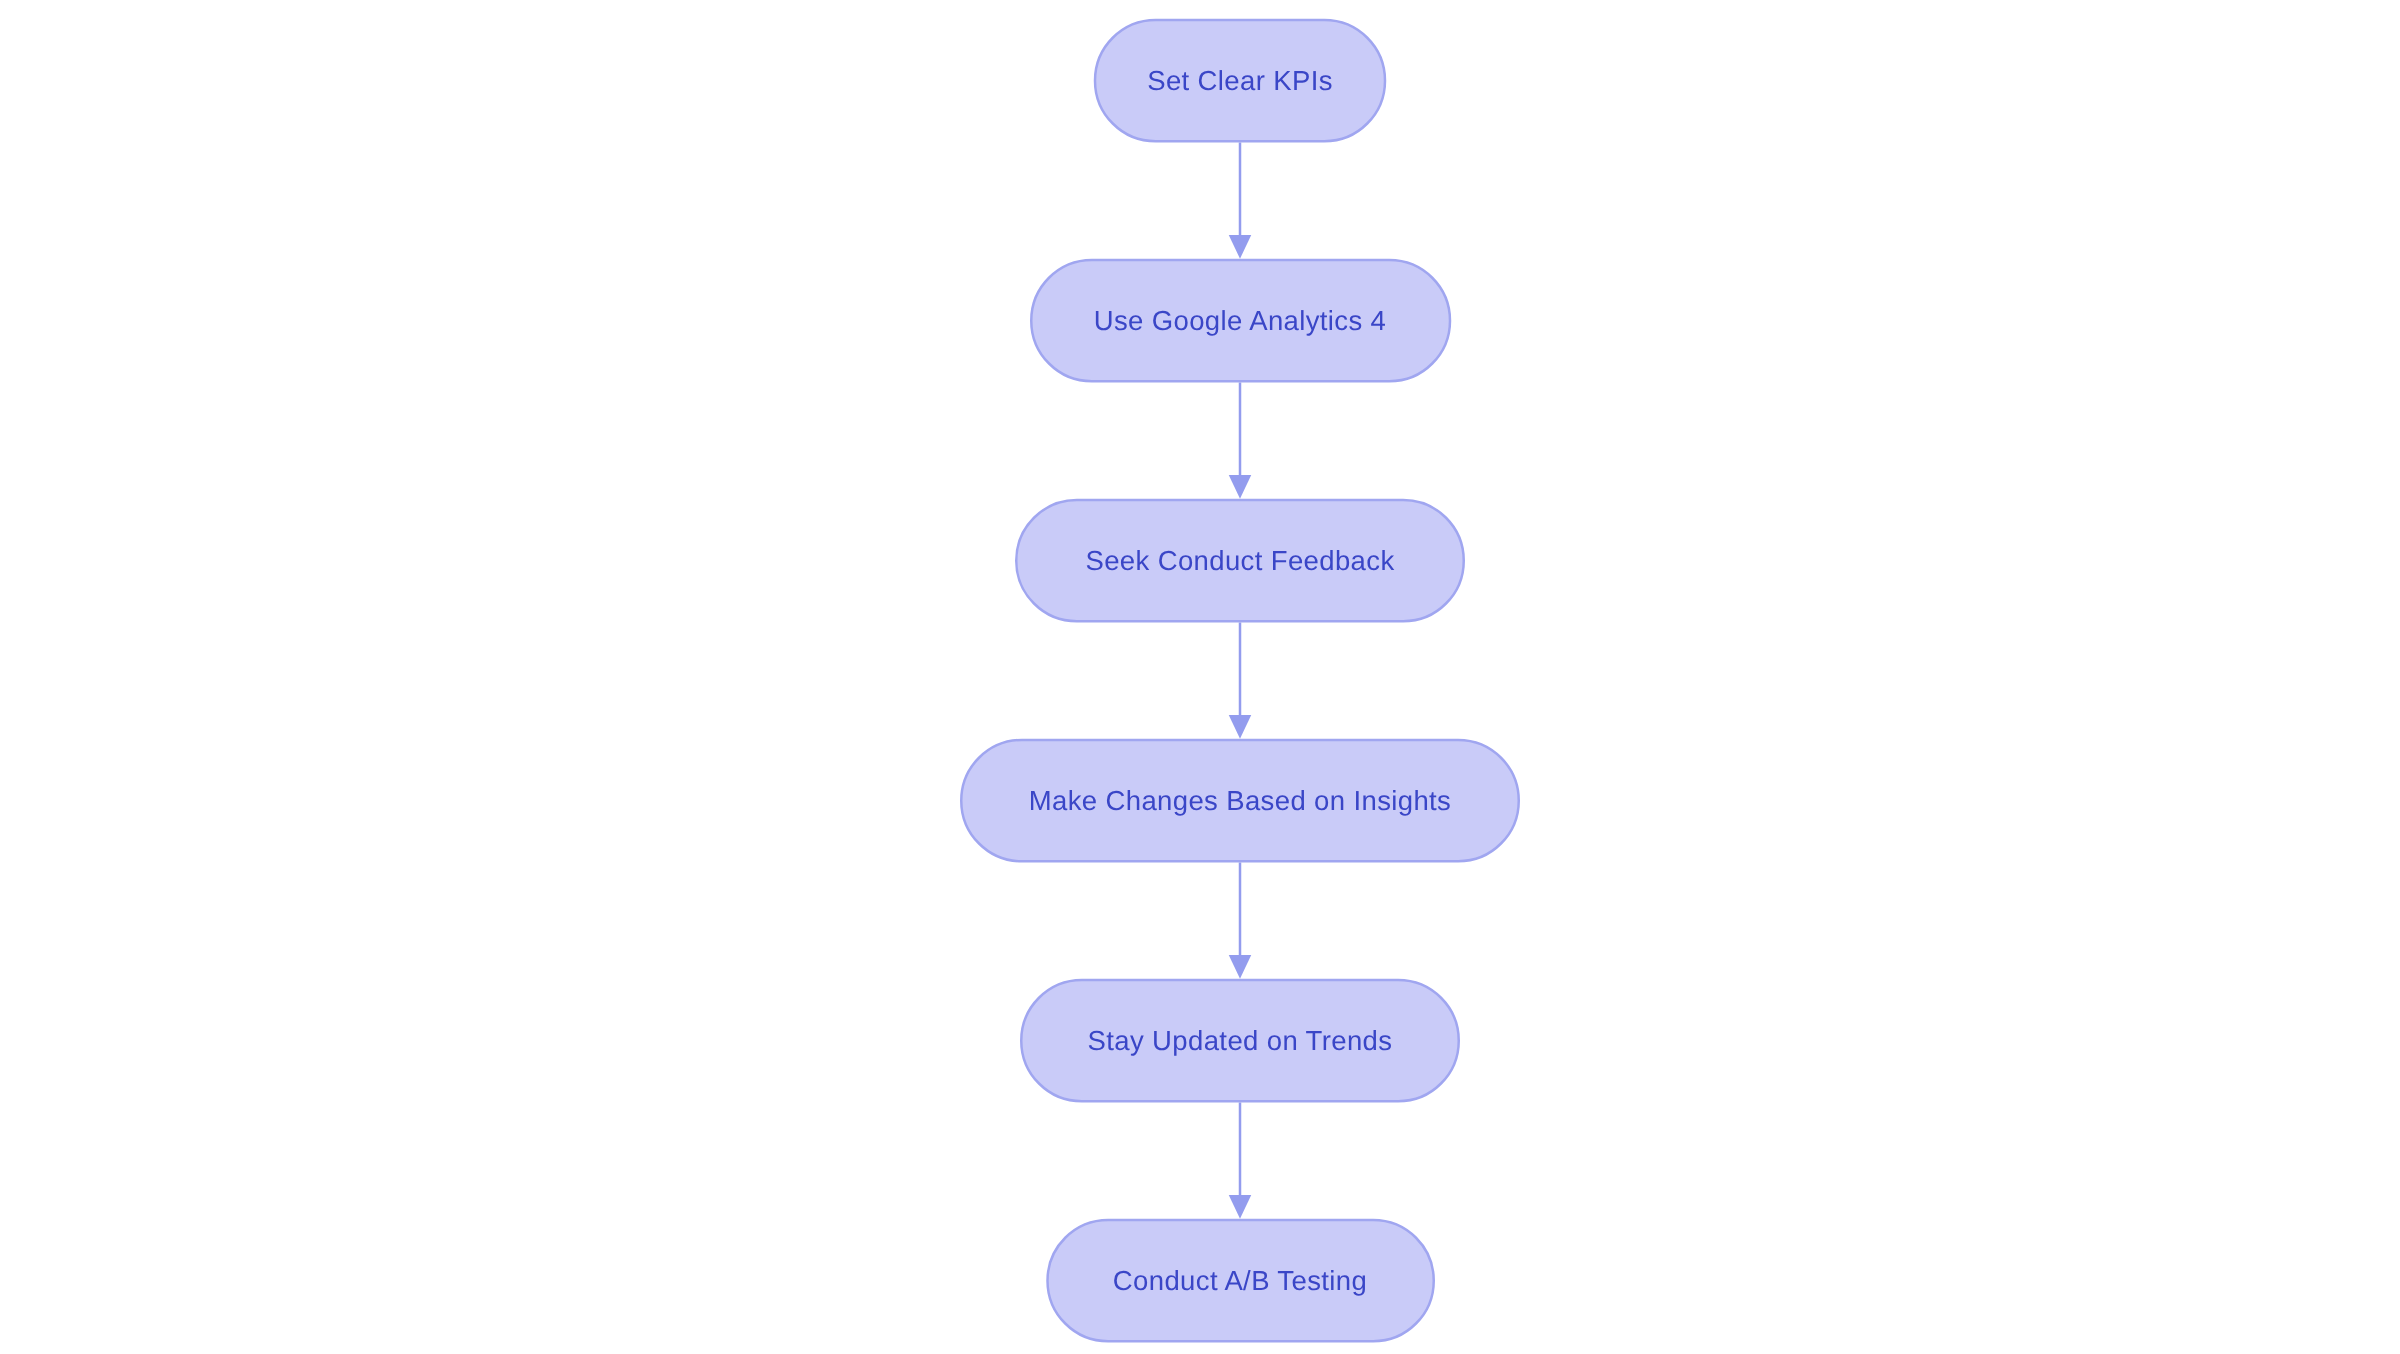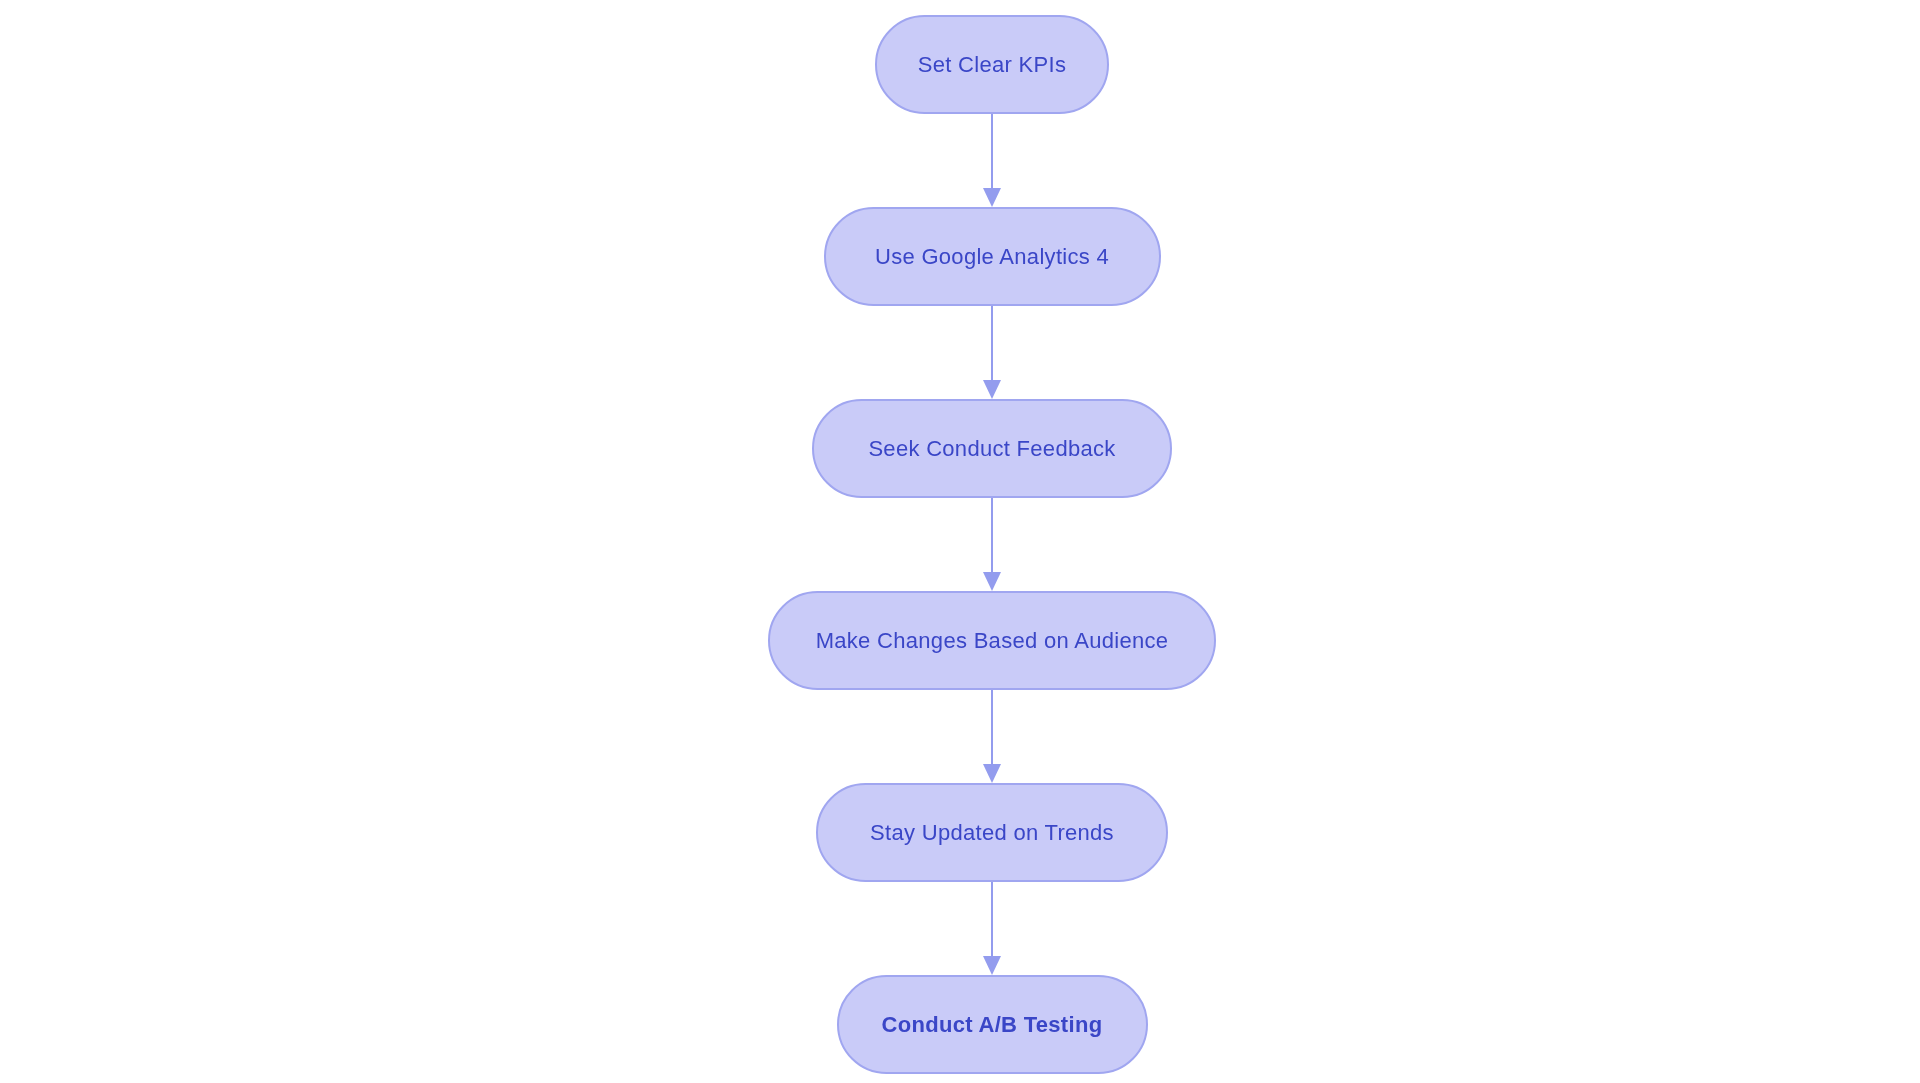--- a/index.html
+++ b/index.html
@@ -94,34 +94,34 @@
   <div class="node" style="width: 360px;">
     <span class="node-label">Seek Conduct Feedback</span>
   </div>
 
   <div class="arrow">
     <div class="shaft"></div>
     <div class="head"></div>
   </div>
 
   <div class="node" style="width: 448px;">
-    <span class="node-label">Make Changes Based on Audience</span>
+    <span class="node-label">Make Changes Based on Insights</span>
   </div>
 
   <div class="arrow">
     <div class="shaft"></div>
     <div class="head"></div>
   </div>
 
   <div class="node" style="width: 352px; text-align: center;">
     <span class="node-label">Stay Updated on Trends</span>
   </div>
 
   <div class="arrow">
     <div class="shaft"></div>
     <div class="head"></div>
   </div>
 
-  <div class="node" style="width: 311px; font-weight: bold;">
+  <div class="node" style="width: 311px;">
     <span class="node-label">Conduct A/B Testing</span>
   </div>
 </div>
 </div>
 
 </body></html>

